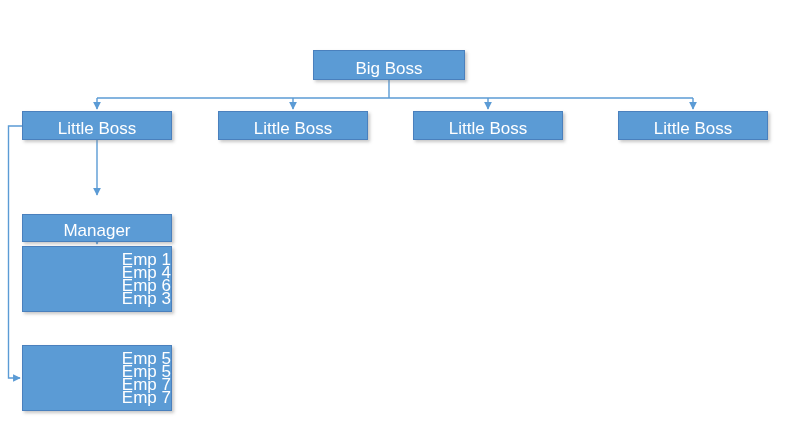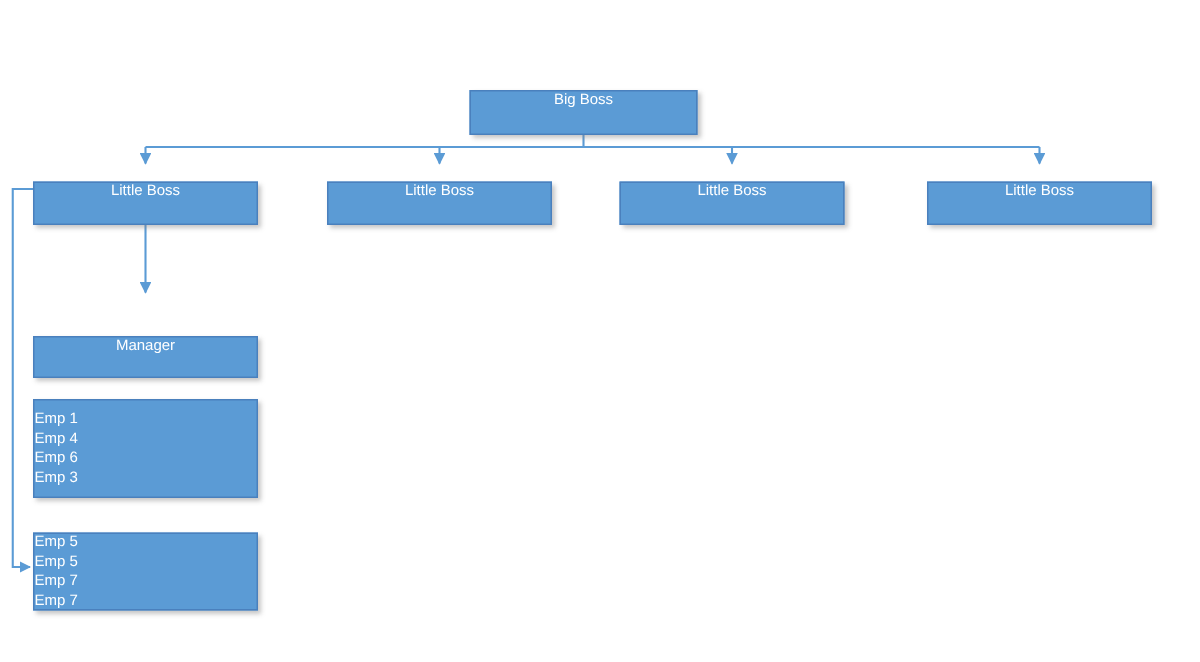--- a/index.html
+++ b/index.html
@@ -16,40 +16,39 @@
     left: 0; top: 0;
     width: 800px; height: 441px;
     pointer-events: none;
   }
   .node {
     position: absolute;
     background: #5b9bd5;
     border: 1px solid #4a80bd;
     box-shadow: 2px 2px 3px rgba(130,130,130,0.45);
     color: #ffffff;
-    font-size: 10px;
+    font-size: 17px;
     display: flex;
-    align-items: flex-start;
+    align-items: flex-end;
     justify-content: center;
     text-align: center;
     box-sizing: border-box;
-    margin-top: 10px;
   }
   .node.multiline {
     flex-direction: column;
     line-height: 13.2px;
   }
   .node-big-boss   { left:313px; top:50px;  width:152px; height:30px; }
   .node-lb1        { left:22px;  top:111px; width:150px; height:29px; }
   .node-lb2        { left:218px; top:111px; width:150px; height:29px; }
   .node-lb3        { left:413px; top:111px; width:150px; height:29px; }
   .node-lb4        { left:618px; top:111px; width:150px; height:29px; }
   .node-manager    { left:22px;  top:214px; width:150px; height:28px; }
-  .node-team-a     { left:22px;  top:256px; width:150px; height:66px; }
-  .node-team-b     { left:22px;  top:345px; width:150px; height:52px; }
+  .node-team-a     { left:22px;  top:246px; width:150px; height:66px; }
+  .node-team-b     { left:22px;  top:345px; width:150px; height:66px; }
 </style>
 </head>
 <body>
 
 <div class="canvas">
 
   <svg class="connector-layer" width="800" height="441" viewBox="0 0 800 441" xmlns="http://www.w3.org/2000/svg">
     <defs>
       <marker id="arrow" viewBox="0 0 10 10" refX="9" refY="5" markerWidth="5.5" markerHeight="5.5" orient="auto-start-reverse">
         <path d="M 0 0 L 10 5 L 0 10 z" fill="#5b9bd5"></path>

